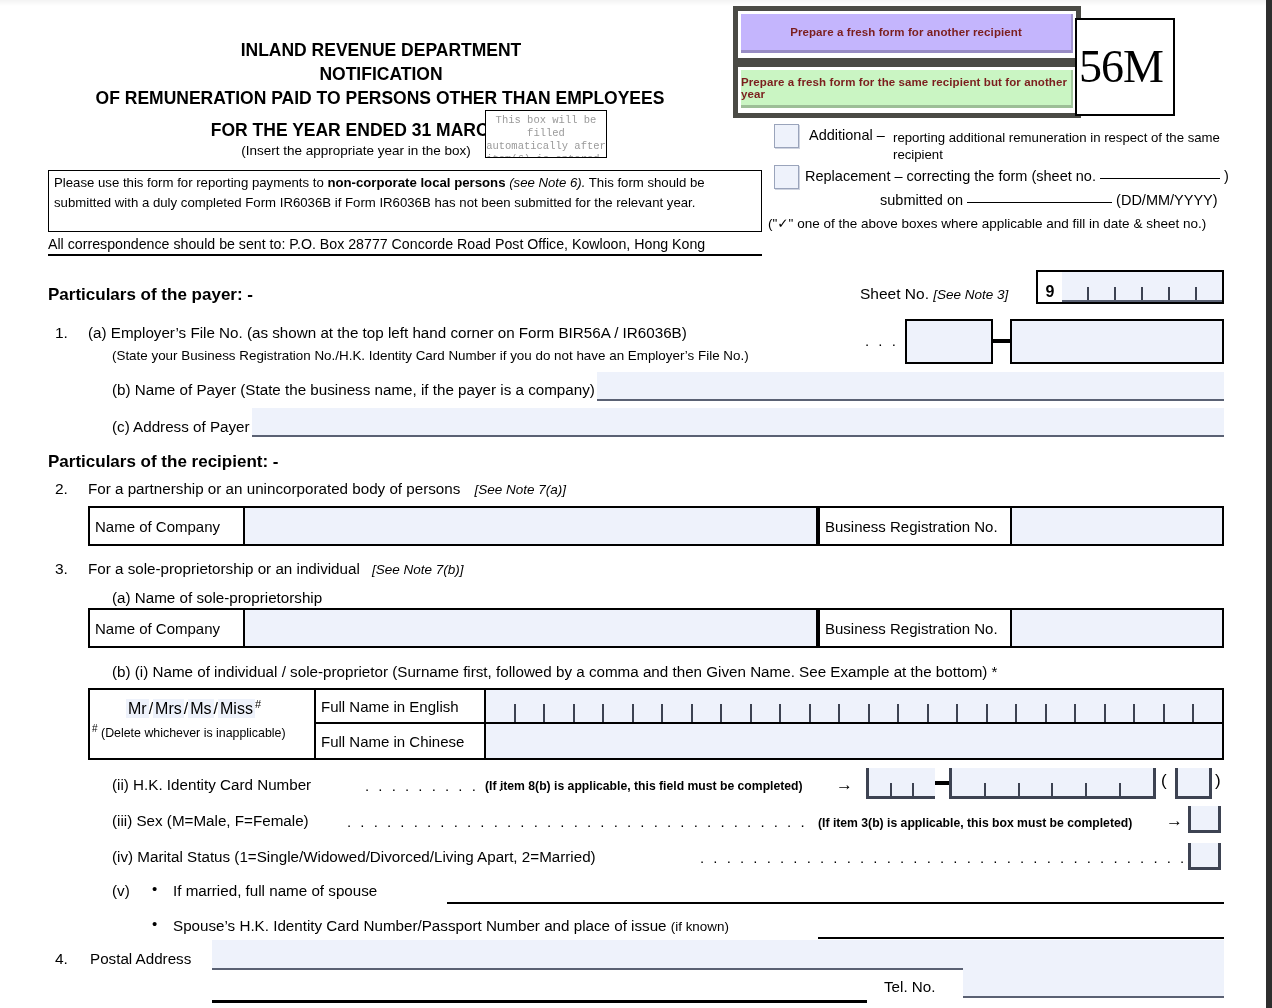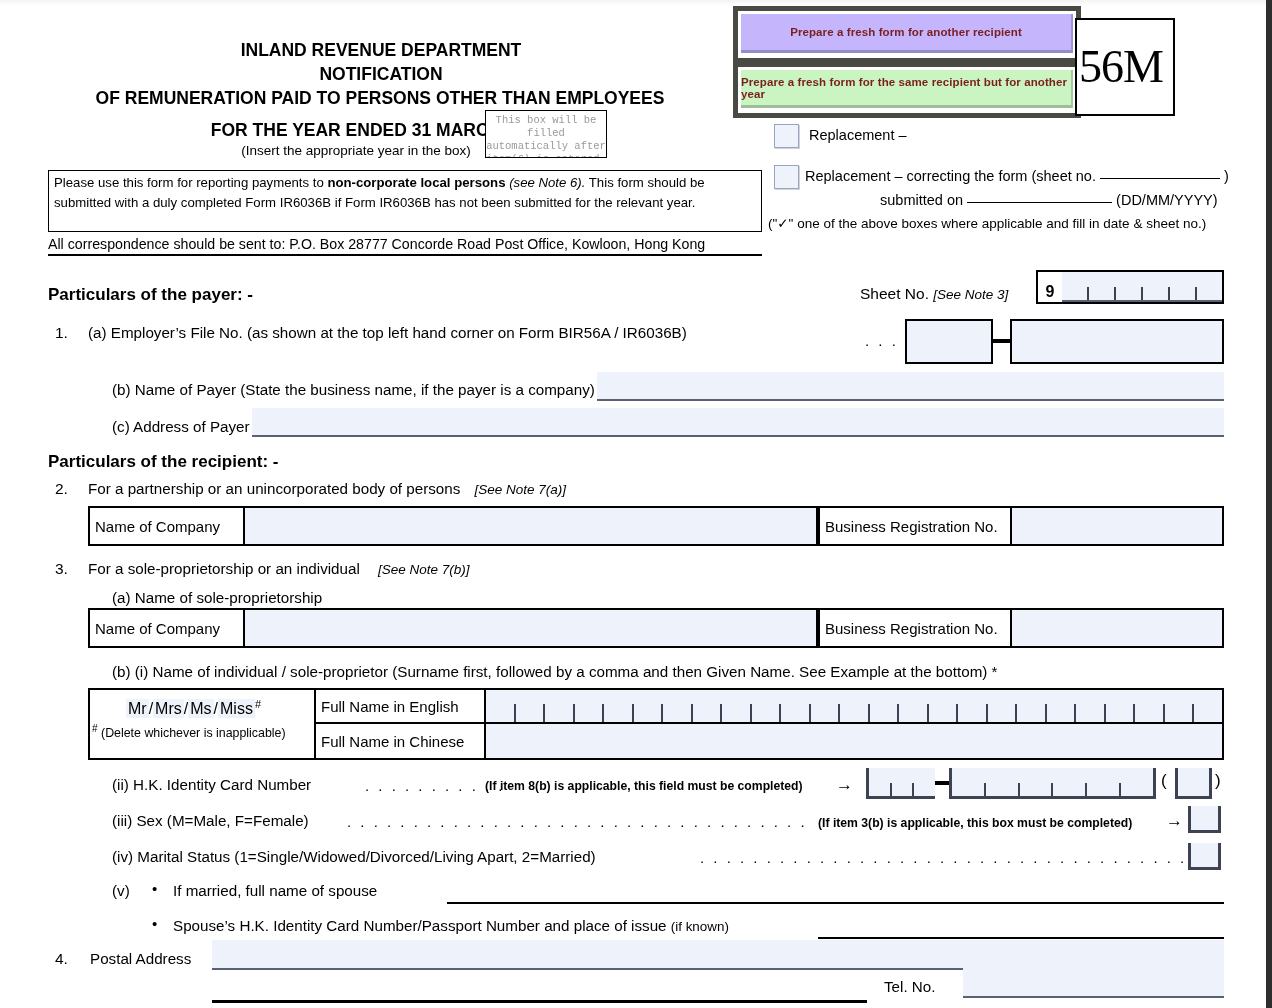--- a/index.html
+++ b/index.html
@@ -174,21 +174,22 @@
   <div id="h2" class="hd">NOTIFICATION</div>
   <div id="h1" class="hd">INLAND REVENUE DEPARTMENT</div>
   <div id="h3" class="hd">OF REMUNERATION PAID TO PERSONS OTHER THAN EMPLOYEES</div>
   <div id="h4" class="hd">FOR THE YEAR ENDED 31 MARCH</div>
   <div id="h5">(Insert the appropriate year in the box)</div>
   <div id="year-box">
     <span>This box will be filled automatically after item(6) is entered.</span>
   </div>
 
   <div id="chk-additional" class="cb"></div>
-  <div id="lbl-add">Replacement –</div>
+  <div id="lbl-add">Additional –</div>
+  <div id="lbl-add-desc">reporting additional remuneration in respect of the same recipient</div>
 
   <div id="chk-replacement" class="cb"></div>
   <div id="lbl-rep">
     <span>Replacement – correcting the form (sheet no.</span>
     <span class="rule" style="width:120px"></span>
     <span>)</span>
   </div>
   <div id="lbl-sub">
     <span>submitted on</span>
     <span class="rule" style="width:145px"></span>
@@ -219,20 +220,21 @@
           <span></span>
           <span></span>
           <span></span>
           <span></span>
       </div>
     </div>
   </div>
 
   <div class="num" style="left:55px;top:324px;">1.</div>
   <div class="lbl" style="left:88px;top:324px;">(a) Employer’s File No. (as shown at the top left hand corner on Form BIR56A / IR6036B)</div>
+  <div class="lbl-sm" style="left:112px;top:348px;">(State your Business Registration No./H.K. Identity Card Number if you do not have an Employer’s File No.)</div>
   <div class="abs dots" style="left:865px;top:332px;font-size:15px;">. . . . .</div>
   <div class="boxed" style="left:905px;top:319px;width:88px;height:45px;"></div>
   <div class="abs" style="left:993px;top:339px;width:17px;height:4px;background:#000;"></div>
   <div class="boxed" style="left:1010px;top:319px;width:214px;height:45px;"></div>
 
   <div class="lbl" style="left:112px;top:381px;">(b) Name of Payer (State the business name, if the payer is a company)</div>
   <div class="inp" style="left:597px;top:372px;width:627px;height:29px;"></div>
 
   <div class="lbl" style="left:112px;top:418px;">(c) Address of Payer</div>
   <div class="inp" style="left:252px;top:408px;width:972px;height:29px;"></div>
@@ -246,21 +248,21 @@
   </div>
 
   <div class="wlabel" style="left:88px;top:506px;width:157px;height:40px;">Name of Company</div>
   <div class="boxed" style="left:245px;top:506px;width:573px;height:40px;border-left:none;"></div>
   <div class="wlabel" style="left:818px;top:506px;width:194px;height:40px;">Business Registration No.</div>
   <div class="boxed" style="left:1012px;top:506px;width:212px;height:40px;border-left:none;"></div>
 
   <div class="num" style="left:55px;top:560px;">3.</div>
   <div class="lbl" style="left:88px;top:560px;">
     <span>For a sole-proprietorship or an individual</span>
-    <span class="ital" style="font-size:13.5px;margin-left:14px;">[See Note 7(b)]</span>
+    <span class="ital" style="font-size:13.5px;margin-left:8px;">[See Note 7(b)]</span>
   </div>
   <div class="lbl" style="left:112px;top:589px;">(a)  Name of sole-proprietorship</div>
 
   <div class="wlabel" style="left:88px;top:608px;width:157px;height:40px;">Name of Company</div>
   <div class="boxed" style="left:245px;top:608px;width:573px;height:40px;border-left:none;"></div>
   <div class="wlabel" style="left:818px;top:608px;width:194px;height:40px;">Business Registration No.</div>
   <div class="boxed" style="left:1012px;top:608px;width:212px;height:40px;border-left:none;"></div>
 
   <div class="lbl" style="left:112px;top:663px;">(b) (i)   Name of individual / sole-proprietor  (Surname first, followed by a comma and then Given Name.   See Example at the bottom) *</div>
 

